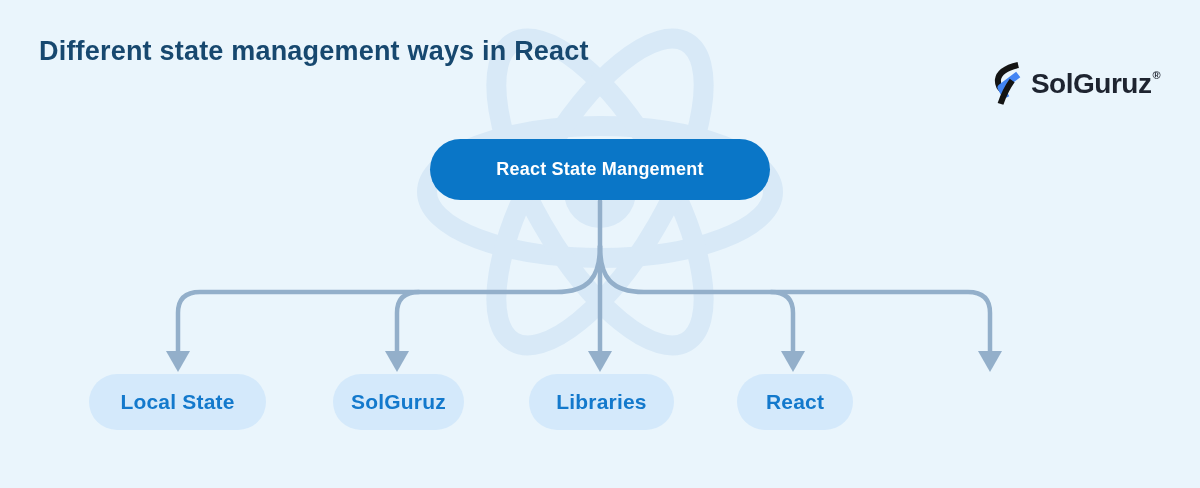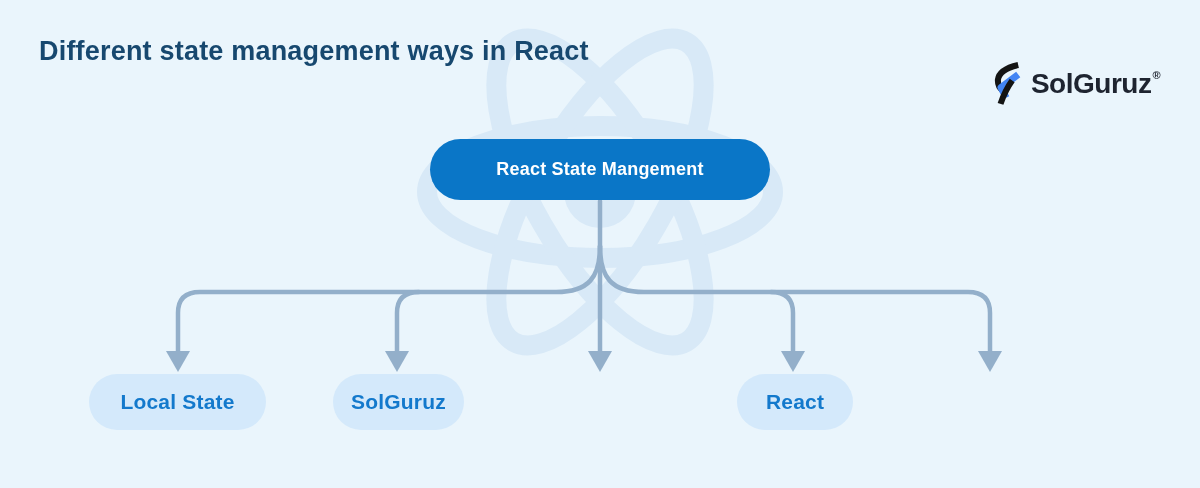--- a/index.html
+++ b/index.html
@@ -93,15 +93,16 @@
         <path d="M28 21 Q20 32 14.5 48" stroke="#141414" stroke-width="7" fill="none" stroke-linecap="butt"></path>
       </svg>
     </span>
     <span class="brand-text"><span>SolGuruz</span><sup class="brand-reg">®</sup></span>
   </div>
 
   <div class="root-node">React State Mangement</div>
 
   <div class="child-node n-local">Local State</div>
   <div class="child-node n-context">SolGuruz</div>
+  <div class="child-node n-libraries">Libraries</div>
   <div class="child-node n-hooks">React</div>
 
 </div>
 
 </body></html>

